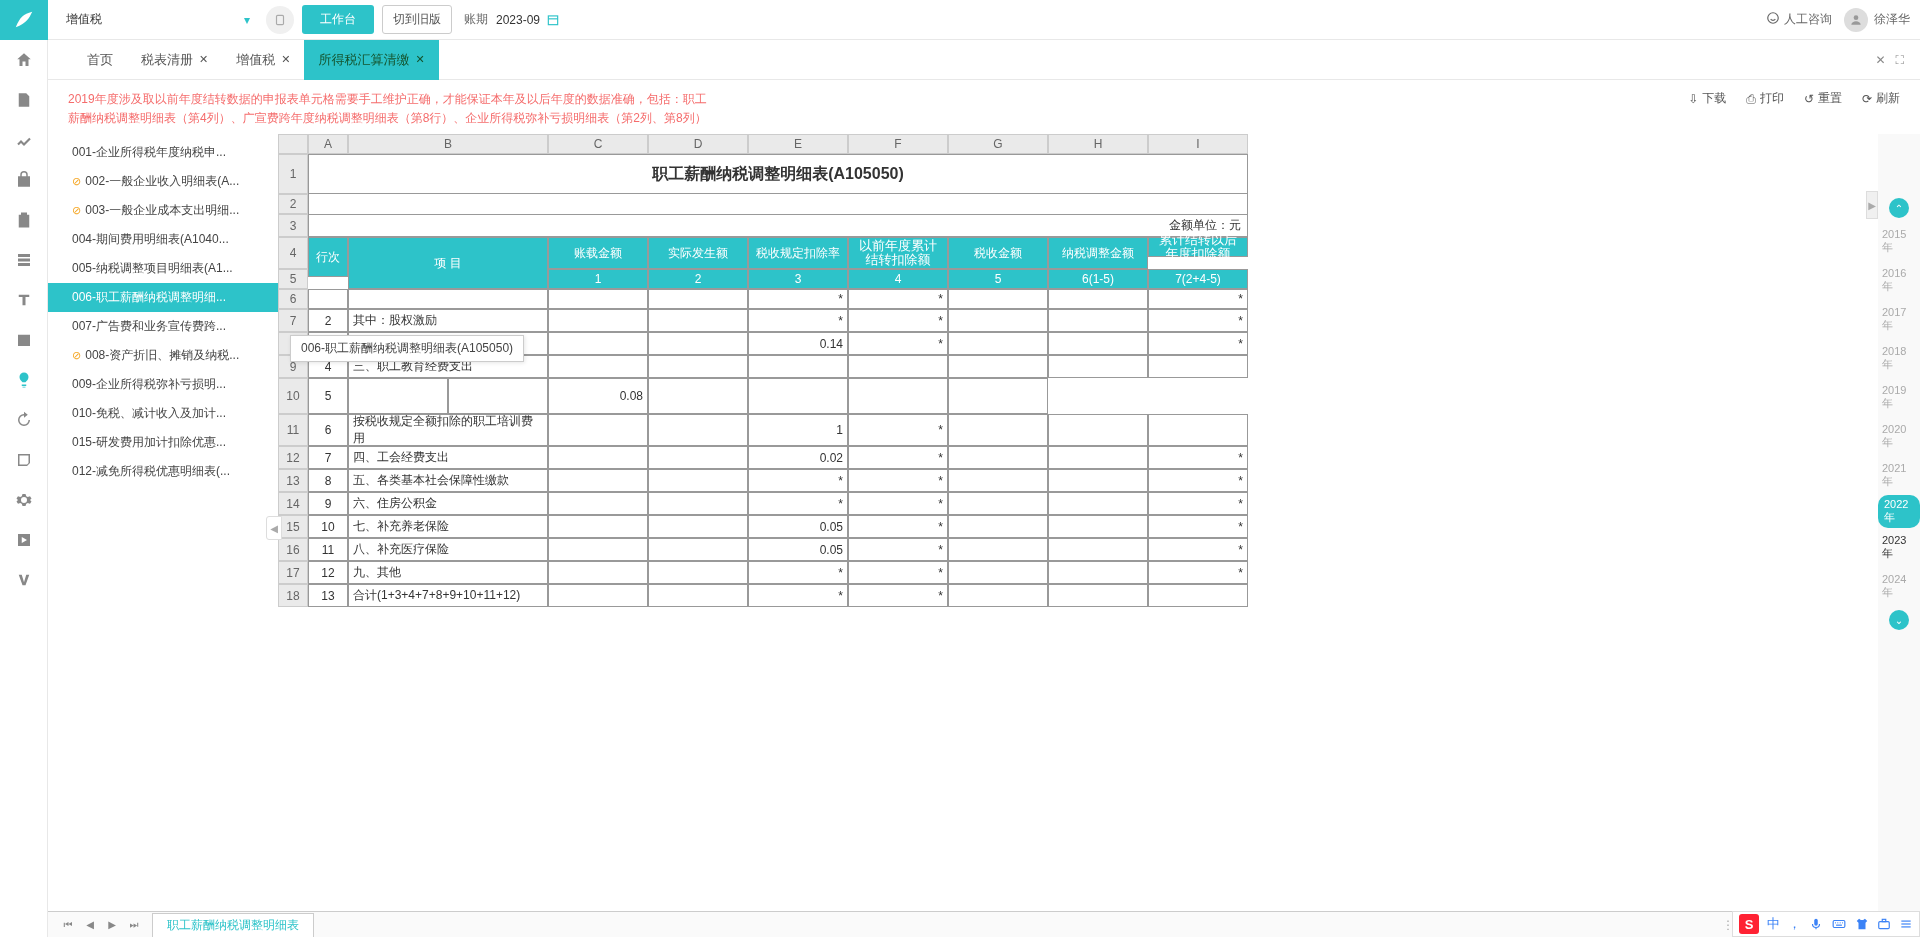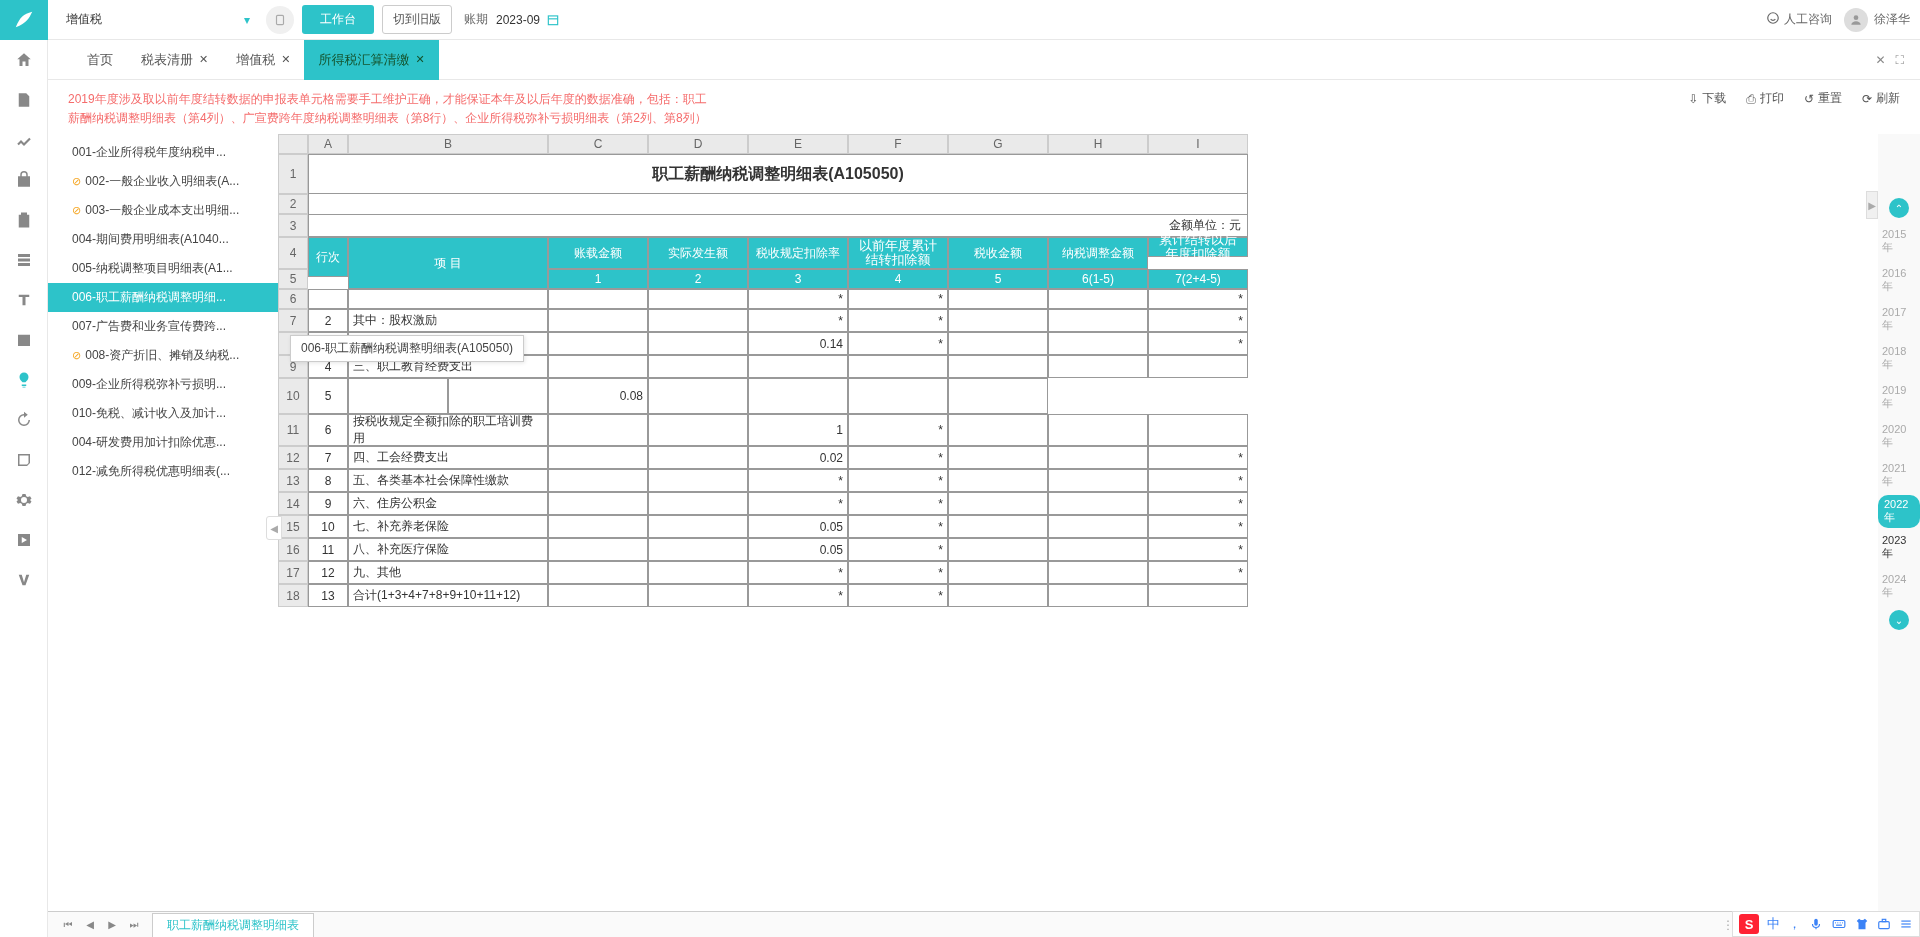--- a/index.html
+++ b/index.html
@@ -291,21 +291,21 @@
           <span class="warn-icon">⊘</span>
           <span>008-资产折旧、摊销及纳税...</span>
         </div>
       <div class="form-item">
           <span>009-企业所得税弥补亏损明...</span>
         </div>
       <div class="form-item">
           <span>010-免税、减计收入及加计...</span>
         </div>
       <div class="form-item">
-          <span>004-研发费用加计扣除优惠...</span>
+          <span>015-研发费用加计扣除优惠...</span>
         </div>
       <div class="form-item">
           <span>012-减免所得税优惠明细表(...</span>
         </div>
     </div>
 
     <div class="spreadsheet-container">
       <div class="spreadsheet">
 
         <div class="col-headers">

